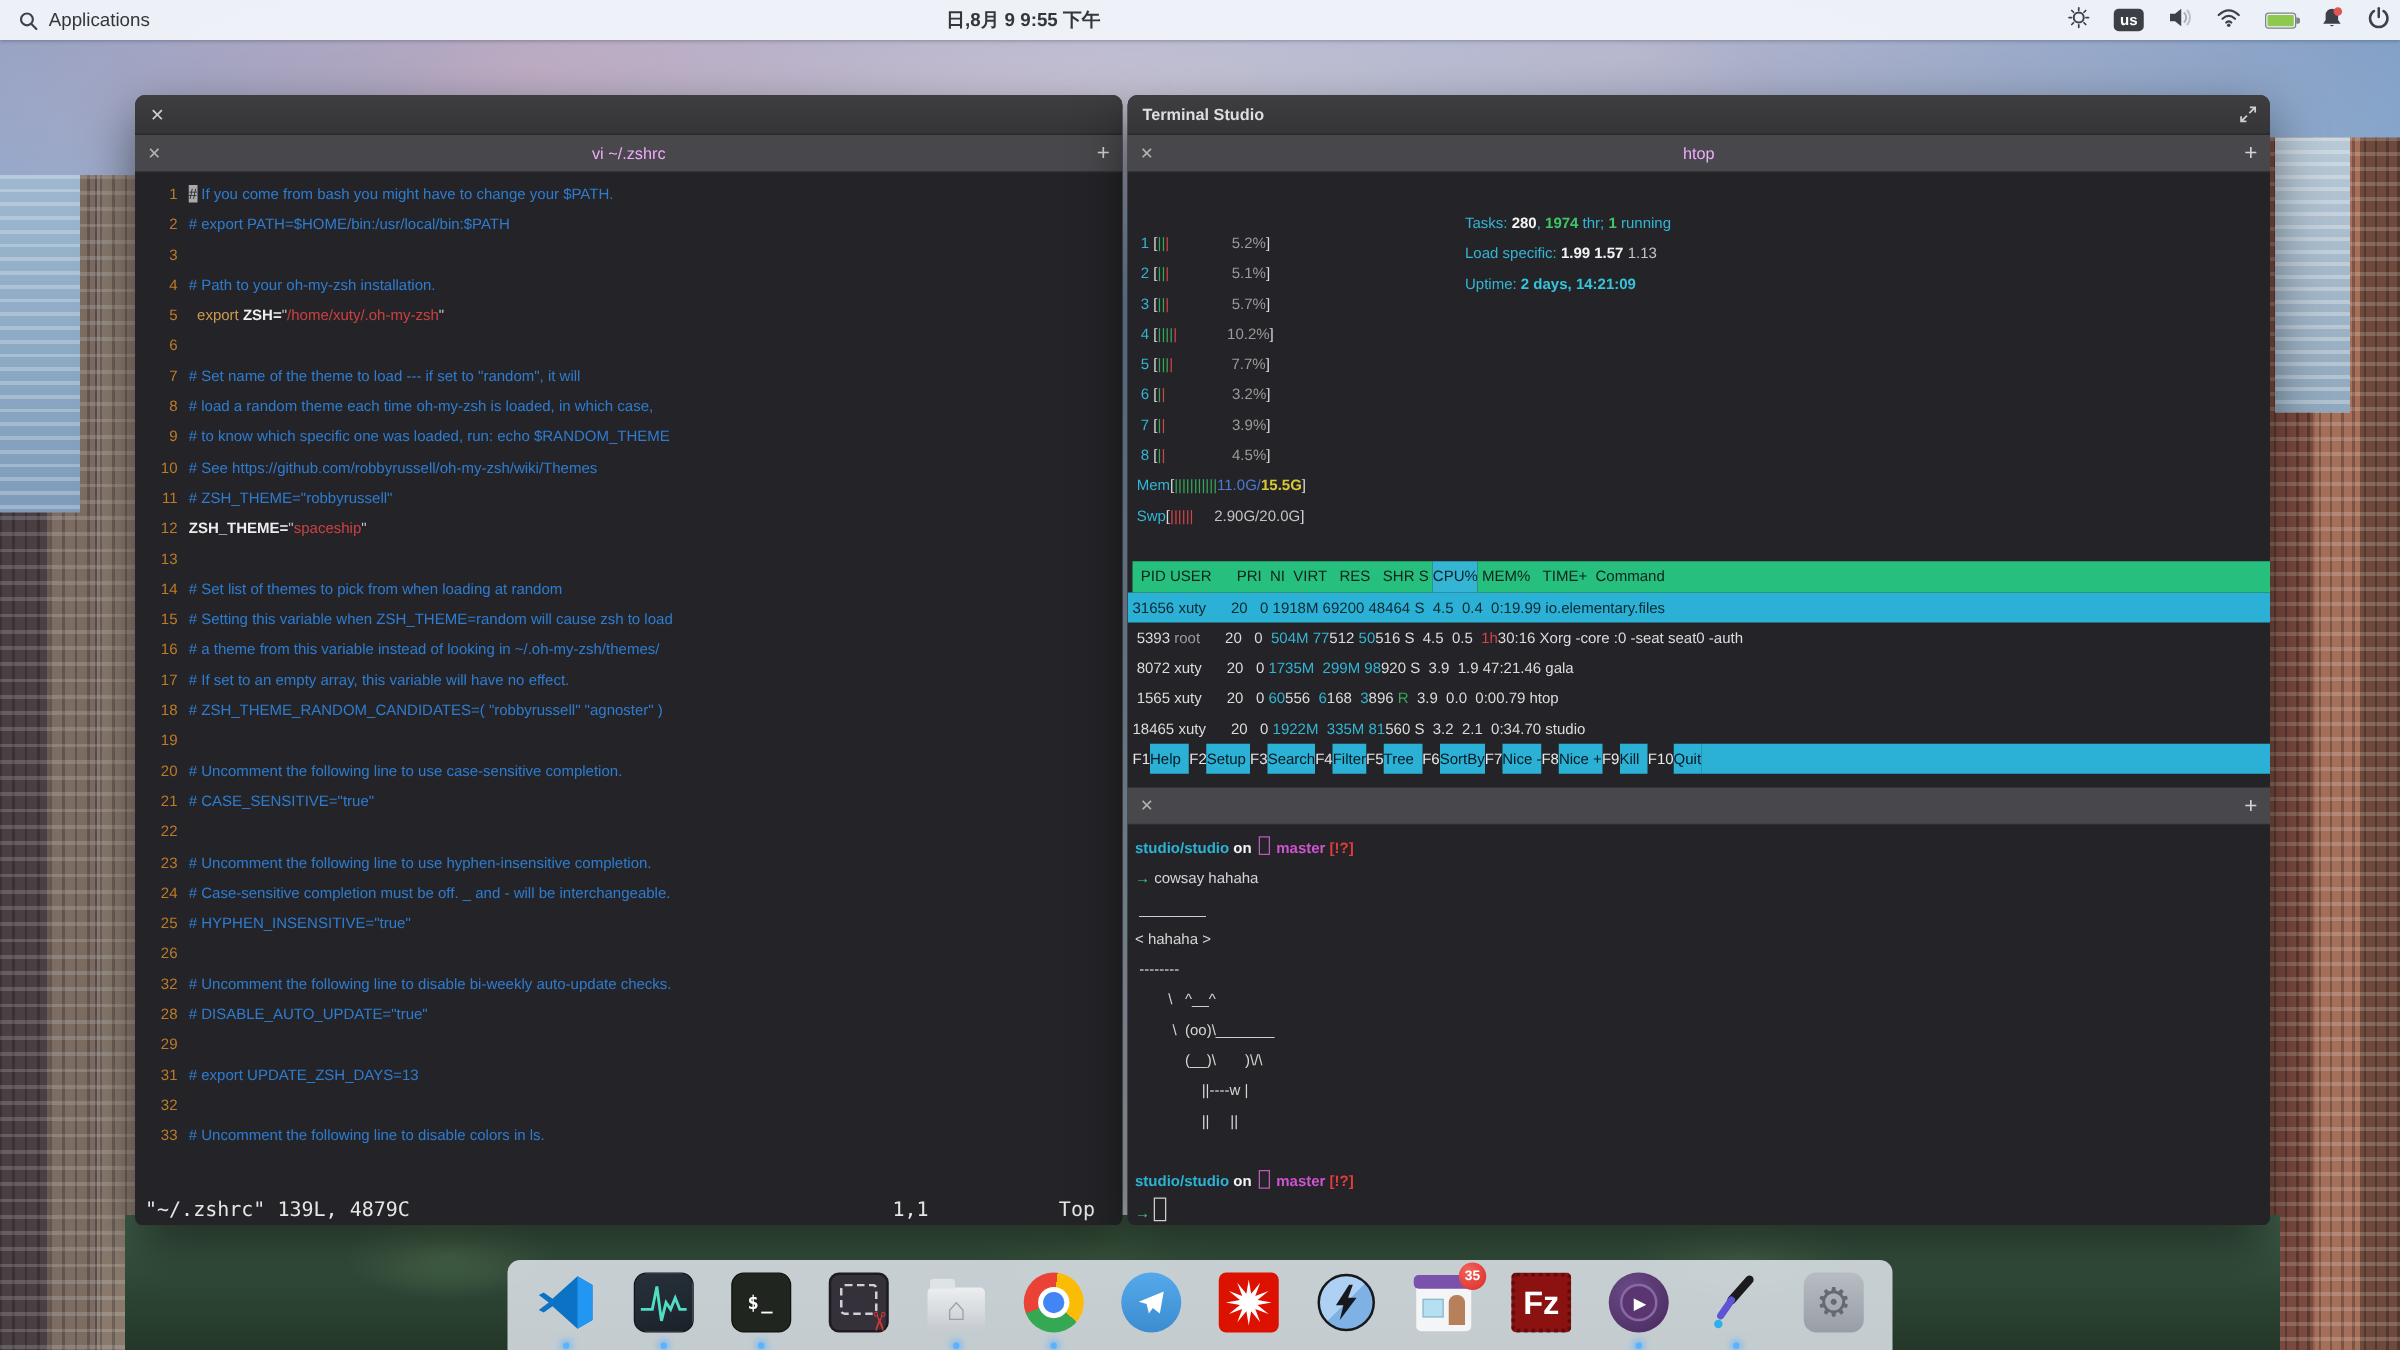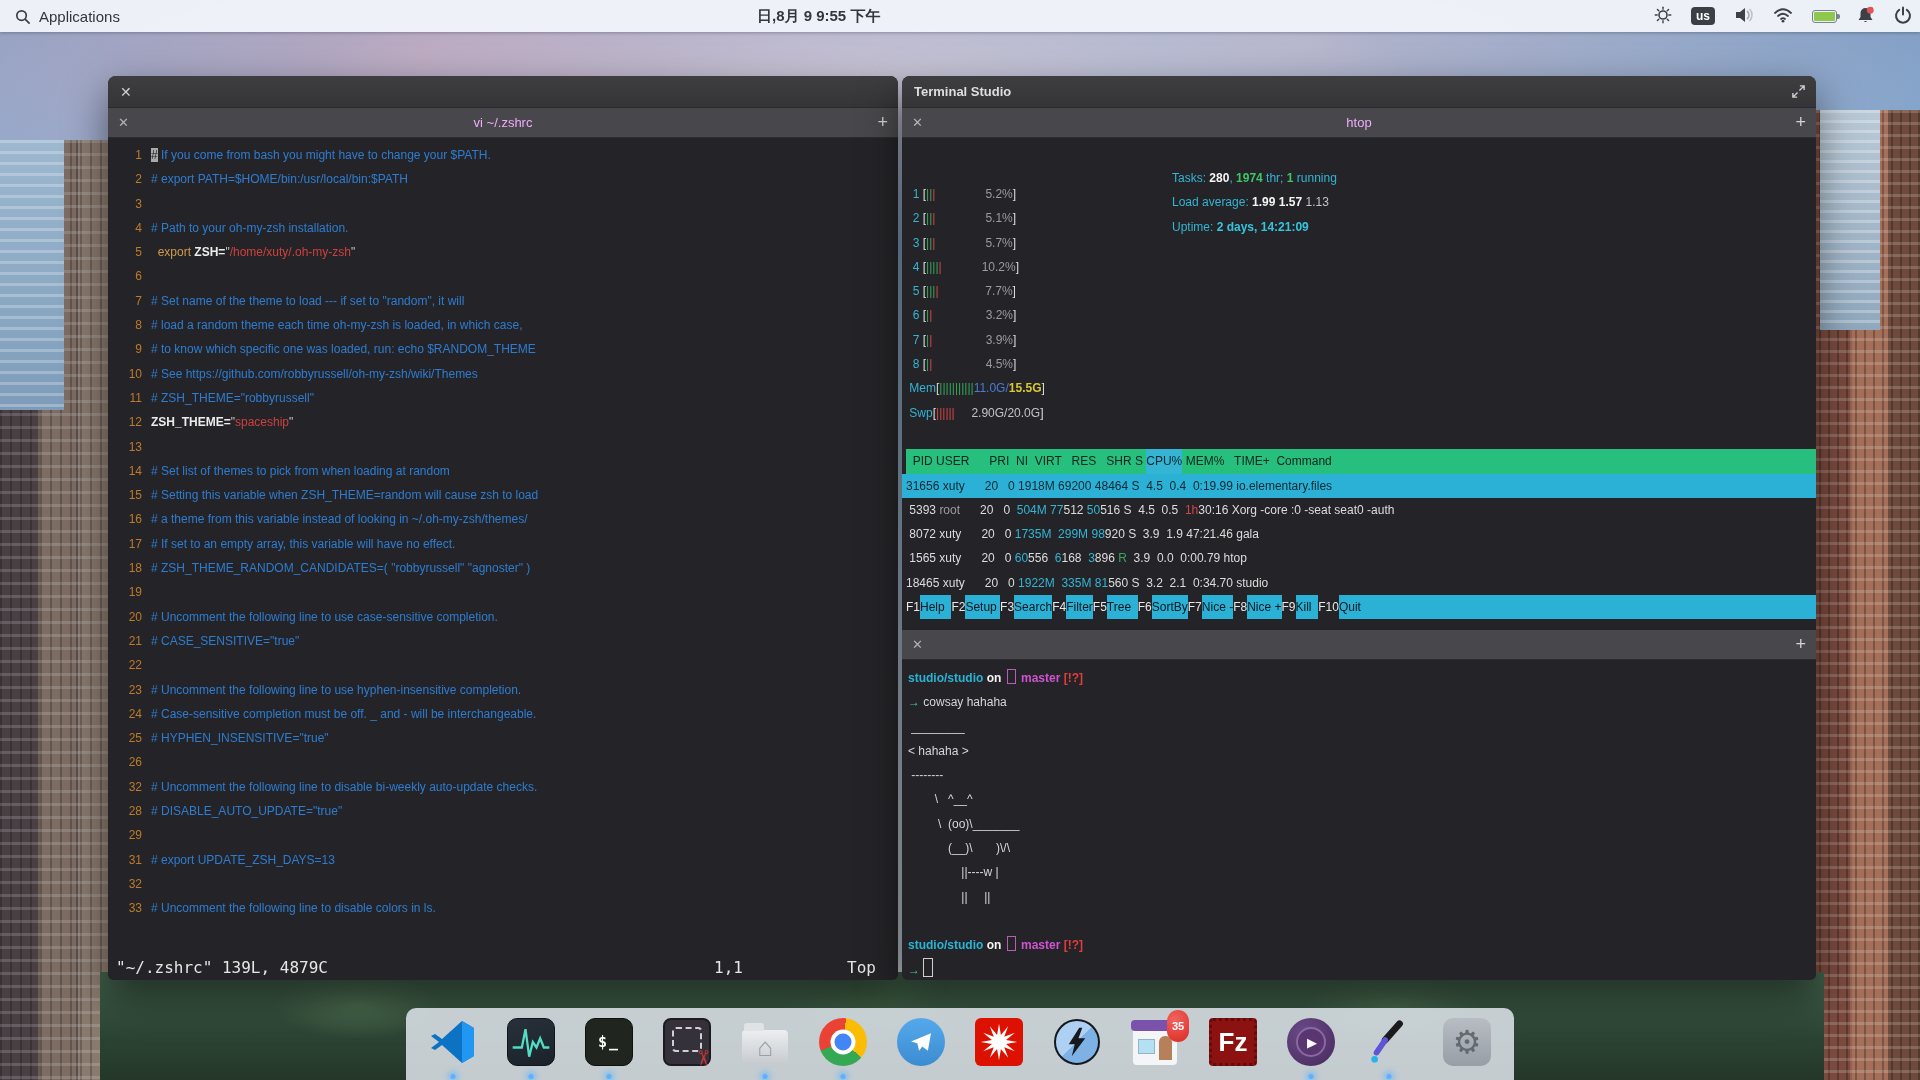--- a/index.html
+++ b/index.html
@@ -112,21 +112,21 @@
   .sg-hcur{display:inline-block;width:10px;height:19px;border:1px solid #cfcfcf;vertical-align:-3px}
 
   
   .dock{position:absolute;bottom:0;left:50%;transform:translateX(-50%);z-index:30;
     display:flex;align-items:center;gap:24px;padding:7px 20px 11px;
     background:rgba(225,230,237,.85);border-radius:10px 10px 0 0}
   .dock-item{width:54px;height:54px;position:relative;display:flex;align-items:center;justify-content:center}
   .ic-sq{width:48px;height:48px;border-radius:10px;display:flex;align-items:center;justify-content:center;position:relative}
   .rdot{position:absolute;bottom:-10px;left:50%;transform:translateX(-50%);width:5px;height:5px;border-radius:50%;
     background:#5ab2ff;box-shadow:0 0 6px 2px rgba(90,178,255,.8)}
-  .badge{position:absolute;top:-5px;right:-7px;min-width:22px;height:32px;border-radius:11px;background:radial-gradient(circle at 35% 30%,#f3635d,#d92b24);
+  .badge{position:absolute;top:-5px;right:-7px;min-width:22px;height:22px;border-radius:11px;background:radial-gradient(circle at 35% 30%,#f3635d,#d92b24);
     color:#fff;font:bold 11px "Liberation Sans",sans-serif;display:flex;align-items:center;justify-content:center;padding:0 4px}
   .im-bg{background:linear-gradient(160deg,#28313b,#1a2129);border:1px solid #11161c}
   .it-bg{background:#20261f;border:1px solid #0e120d}
   .t-dollar{color:#fff;font:bold 15px "DejaVu Sans Mono",monospace;letter-spacing:2px}
   .is-bg{background:#35313a;border:2px solid #1d1b21;border-radius:8px}
   .sel-dash{position:absolute;left:7px;right:7px;top:7px;bottom:12px;border:2px dashed #cdd0d5;border-radius:4px}
   .scissors{position:absolute;right:-3px;bottom:-6px;color:#d03535;font-size:21px;transform:rotate(90deg)}
   .folder{width:46px;height:34px;background:linear-gradient(#eceef0,#c7cbd0);border-radius:4px;position:relative;margin-top:10px;display:flex;align-items:center;justify-content:center}
   .f-tab{position:absolute;top:-7px;left:2px;width:20px;height:8px;background:#e0e3e6;border-radius:3px 3px 0 0}
   .f-house{color:#9aa0a6;font-size:26px;line-height:1}
@@ -303,21 +303,21 @@
           <div class="tline hdrrow"><span class="sg-hdr">  PID USER      PRI  NI  VIRT   RES   SHR S </span><span class="sg-hdrsel">CPU%</span><span class="sg-hdr"> MEM%   TIME+  Command</span><span class="sg-hdrfill"></span></div>
           <div class="tline selrow"><span class="sg-sel">31656 xuty      20   0 1918M 69200 48464 S  4.5  0.4  0:19.99 io.elementary.files</span></div>
           <div class="tline"><span class="sg-wt"> 5393 </span><span class="sg-gray">root      </span><span class="sg-wt">20   0 </span><span class="sg-cyan"> 504M </span><span class="sg-cyan">77</span><span class="sg-wt">512 </span><span class="sg-cyan">50</span><span class="sg-wt">516 </span><span class="sg-wt">S  4.5  0.5  </span><span class="sg-red">1h</span><span class="sg-wt">30:16 Xorg -core :0 -seat seat0 -auth</span></div>
           <div class="tline"><span class="sg-wt"> 8072 xuty      20   0 </span><span class="sg-cyan">1735M </span><span class="sg-cyan"> 299M </span><span class="sg-cyan">98</span><span class="sg-wt">920 </span><span class="sg-wt">S  3.9  1.9 47:21.46 gala</span></div>
           <div class="tline"><span class="sg-wt"> 1565 xuty      20   0 </span><span class="sg-cyan">60</span><span class="sg-wt">556 </span><span class="sg-cyan"> 6</span><span class="sg-wt">168 </span><span class="sg-cyan"> 3</span><span class="sg-wt">896 </span><span class="sg-grn">R</span><span class="sg-wt">  3.9  0.0  0:00.79 htop</span></div>
           <div class="tline"><span class="sg-wt">18465 xuty      20   0 </span><span class="sg-cyan">1922M </span><span class="sg-cyan"> 335M </span><span class="sg-cyan">81</span><span class="sg-wt">560 </span><span class="sg-wt">S  3.2  2.1  0:34.70 studio</span></div>
           <div class="tline fbar"><span class="sg-fk">F1</span><span class="sg-fl">Help  </span><span class="sg-fk">F2</span><span class="sg-fl">Setup </span><span class="sg-fk">F3</span><span class="sg-fl">Search</span><span class="sg-fk">F4</span><span class="sg-fl">Filter</span><span class="sg-fk">F5</span><span class="sg-fl">Tree  </span><span class="sg-fk">F6</span><span class="sg-fl">SortBy</span><span class="sg-fk">F7</span><span class="sg-fl">Nice -</span><span class="sg-fk">F8</span><span class="sg-fl">Nice +</span><span class="sg-fk">F9</span><span class="sg-fl">Kill  </span><span class="sg-fk">F10</span><span class="sg-fl">Quit</span><span class="sg-flx"></span></div>
         </div>
       <div class="htop-info">
           <div class="tline"><span class="sg-cyan">Tasks: </span><span class="sg-bwt">280</span><span class="sg-cyan">, </span><span class="sg-bgrn">1974</span><span class="sg-cyan"> thr; </span><span class="sg-bgrn">1</span><span class="sg-cyan"> running</span></div>
-          <div class="tline"><span class="sg-cyan">Load average: </span><span class="sg-bwt">1.99 1.57 </span><span class="sg-wt2">1.13</span></div>
+          <div class="tline"><span class="sg-cyan">Load specific: </span><span class="sg-bwt">1.99 1.57 </span><span class="sg-wt2">1.13</span></div>
           <div class="tline"><span class="sg-cyan">Uptime: </span><span class="sg-bcy">2 days, 14:21:09</span></div>
         </div>
     </div>
     <div class="tabbar">
       <span class="tab-x">✕</span>
       <span class="tab-plus">+</span>
     </div>
     <div class="shell-pane term">
         <div class="tline"><span class="sg-dir">studio/studio</span><span class="sg-bwt"> on </span><span class="sg-box"></span><span class="sg-mag"> master</span><span class="sg-bred"> [!?]</span></div>
         <div class="tline"><span class="sg-parrow">→</span><span class="sg-sh"> cowsay hahaha</span></div>

